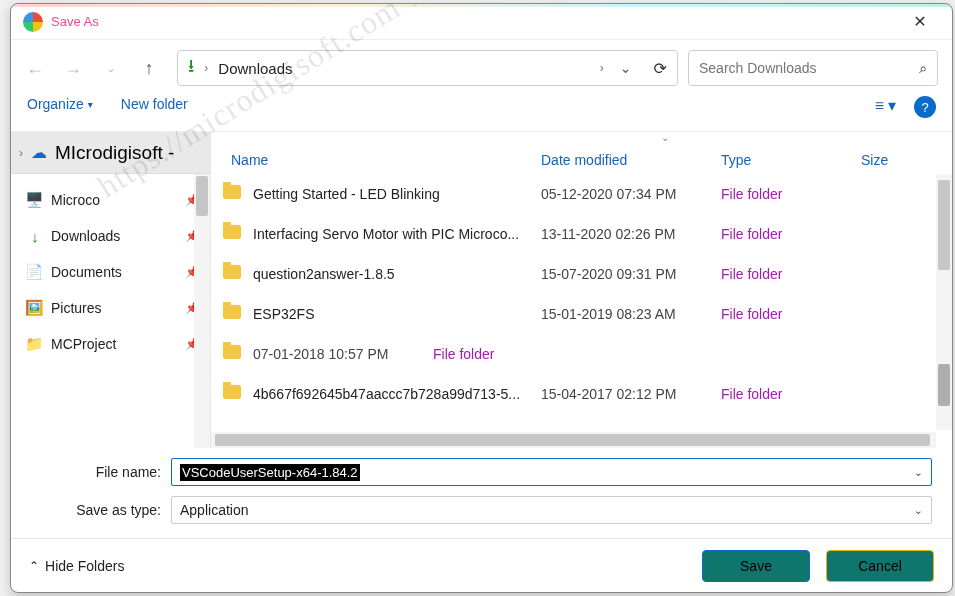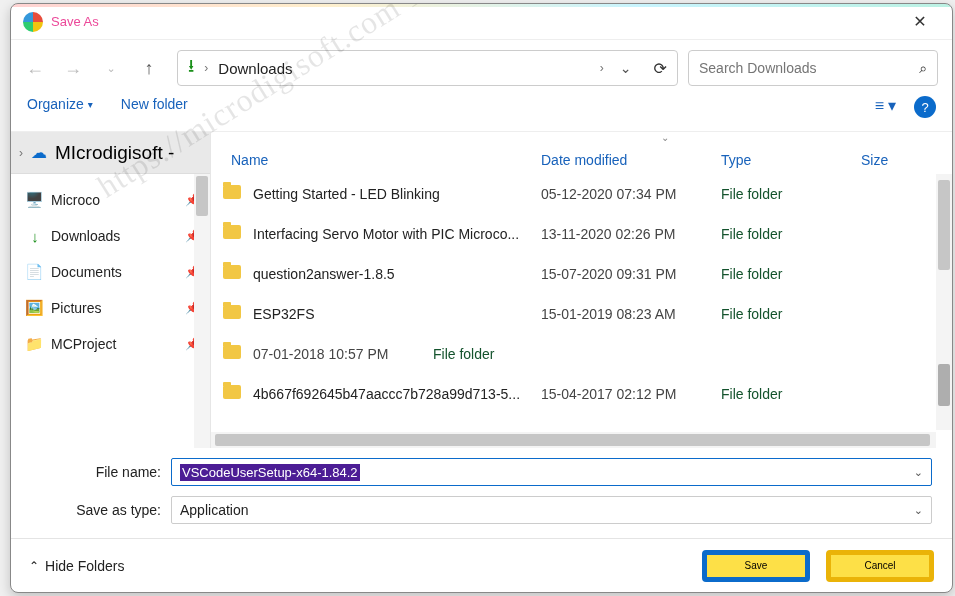--- a/index.html
+++ b/index.html
@@ -56,45 +56,45 @@
 .hcol { display:flex; align-items:center;}
 .hcol.name { flex: 0 0 318px; padding-left: 8px;}
 .hcol.date { flex: 0 0 180px;}
 .hcol.type { flex: 0 0 140px;}
 .hcol.size { flex: 1; text-align:right; padding-right: 20px;}
 .rows { flex:1; overflow:hidden; position:relative;}
 .row { height: 40px; display:flex; align-items:center; padding: 0 6px 0 12px; font-size:14px; color:#222;}
 .row .ic { width: 22px; margin-right: 8px; font-size: 16px;}
 .row .name { flex: 0 0 288px; white-space:nowrap; overflow:hidden; text-overflow:ellipsis;}
 .row .date { flex: 0 0 180px; color:#444;}
-.row .type { flex: 0 0 140px; color:#14532d;}
+.row .type { flex: 0 0 140px; color:#a21caf;}
 .folder-icon { display:inline-block; width:18px; height:14px; background:#f2c744; border-radius: 2px; position:relative; }
 .folder-icon::before { content:""; position:absolute; top:-3px; left:0; width:8px; height:4px; background:#f2c744; border-radius:1px 1px 0 0;}
 .vscroll { position:absolute; right:0; top:0; bottom:18px; width:16px; background:#f4f4f4;}
 .vscroll .thumb { position:absolute; left:2px; right:2px; top:6px; height: 90px; background:#c6c6c6; border-radius:2px;}
 .vscroll .thumb2 { position:absolute; left:2px; right:2px; top: 190px; height: 42px; background:#aeaeae; border-radius:2px;}
 .hscroll { position:absolute; left:0; right:16px; bottom:0; height:16px; background:#f4f4f4;}
 .hscroll .thumb { position:absolute; top:2px; bottom:2px; left:4px; right: 6px; background:#c6c6c6; border-radius: 2px;}
 
 
 .inputs { padding: 10px 20px 4px 20px;}
 .inprow { display:flex; align-items:center; margin-bottom: 10px;}
 .inprow label { width: 130px; text-align:right; font-size:14px; color:#222; margin-right: 10px;}
 .inprow .field { flex:1; height: 28px; border: 1px solid #aaa; border-radius:2px; display:flex; align-items:center; padding: 0 8px; position:relative;}
 .inprow.fn .field { border-color:#0b6bcb;}
-.fn-sel { background:#4c1d95; color:#fff; padding: 1px 2px; font-size: 13px;}
+.fn-sel { background:#000000; color:#fff; padding: 1px 2px; font-size: 13px;}
 .dd-ar { margin-left:auto; color:#555; font-size:11px;}
 .type-val { font-size: 14px; color:#222;}
 
 
 .bottom { height: 54px; border-top: 1px solid #e4e4e4; display:flex; align-items:center; padding: 0 18px;}
 .hidefolders { display:flex; align-items:center; gap: 6px; font-size: 14px; color:#222; cursor:pointer;}
 .hidefolders .ch { font-size: 12px;}
 .btns { margin-left:auto; display:flex; gap: 16px;}
-.btn { width: 108px; height: 32px; border: 5px solid #eab308; border-radius: 4px; background:#fde047; font-size:10px; display:flex; align-items:center; justify-content:center; cursor:pointer;}
+.btn { width: 108px; height: 32px; border: 1px solid #eab308; border-radius: 4px; background:#0f766e; font-size:14px; display:flex; align-items:center; justify-content:center; cursor:pointer;}
 .btn.primary { border-color:#0b6bcb;}
 
 
 .wm { position:absolute; left: 80px; top: 170px; font-size: 32px; color: rgba(0,0,0,.10); transform: rotate(-32deg); transform-origin: left top; pointer-events:none; font-family: serif; letter-spacing: 1px;}
 </style>
 </head>
 <body>
 
 <div class="dialog">
 

